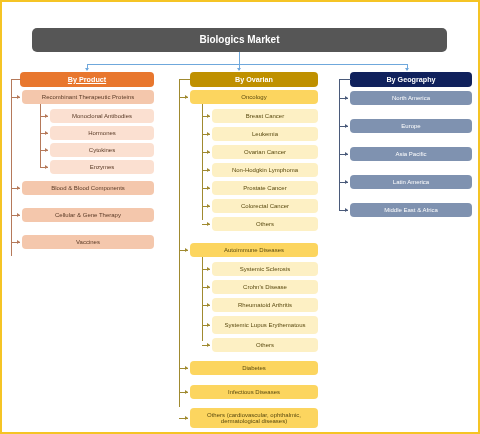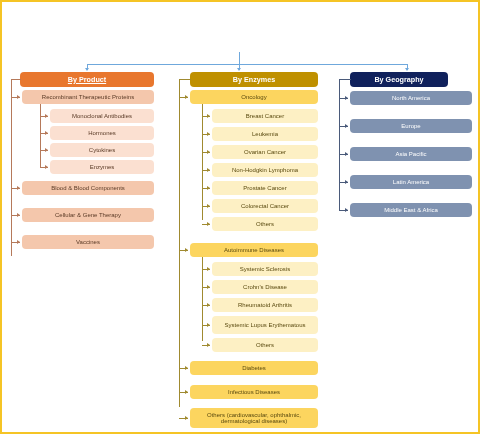--- a/index.html
+++ b/index.html
@@ -90,20 +90,23 @@
   }
 </style>
 </head>
 <body>
 
 <div id="root">
 
 
   <div class="canvas">
 
+    <div class="node root-node" style="left:30px;top:7px;width:415px;height:24px;">
+      <span>Biologics Market</span>
+    </div>
 
     <div class="conn stem" style="left:237px;top:31px;height:12px;"></div>
     <div class="conn h stem" style="left:85px;top:43px;width:320px;height:1px;background:#6fa8dc;"></div>
     <div class="conn stem" style="left:85px;top:43px;height:6px;"></div>
     <div class="conn stem" style="left:237px;top:43px;height:6px;"></div>
     <div class="conn stem" style="left:405px;top:43px;height:6px;"></div>
     <div class="arrow-dn" style="left:82.5px;top:47px;"></div>
     <div class="arrow-dn" style="left:234.5px;top:47px;"></div>
     <div class="arrow-dn" style="left:402.5px;top:47px;"></div>
 
@@ -158,21 +161,21 @@
       <span>Cellular &amp; Gene Therapy</span>
     </div>
 
     <div class="conn h prod" style="left:9px;top:221px;width:9px;"></div>
     <div class="arrow" style="left:15px;top:218.5px;"></div>
     <div class="node l2 product" style="left:20px;top:214px;width:132px;height:14px;">
       <span>Vaccines</span>
     </div>
 
     <div class="node head disease" style="left:188px;top:51px;width:128px;height:15px;">
-      <span>By Enzymes</span>
+      <span>By Ovarian</span>
     </div>
 
     <div class="conn v dis" style="left:177px;top:58px;height:328px;"></div>
     <div class="conn h dis" style="left:177px;top:58px;width:12px;"></div>
 
     <div class="conn h dis" style="left:177px;top:76px;width:9px;"></div>
     <div class="arrow dis" style="left:183px;top:73.5px;"></div>
     <div class="node l2 disease" style="left:188px;top:69px;width:128px;height:14px;">
       <span>Oncology</span>
     </div>
@@ -270,21 +273,21 @@
     <div class="node l2 disease" style="left:188px;top:364px;width:128px;height:14px;">
       <span>Infectious Diseases</span>
     </div>
 
     <div class="conn h dis" style="left:177px;top:397px;width:9px;"></div>
     <div class="arrow dis" style="left:183px;top:394.5px;"></div>
     <div class="node l2 disease" style="left:188px;top:387px;width:128px;height:20px;">
       <span>Others (cardiovascular, ophthalmic, dermatological diseases)</span>
     </div>
 
-    <div class="node head geo" style="left:348px;top:51px;width:98px;height:15px;">
+    <div class="node head geo" style="left:348px;top:51px;width:122px;height:15px;">
       <span>By Geography</span>
     </div>
 
     <div class="conn v geo" style="left:337px;top:58px;height:132px;"></div>
     <div class="conn h geo" style="left:337px;top:58px;width:12px;"></div>
 
     <div class="conn h geo" style="left:337px;top:77px;width:9px;"></div>
     <div class="arrow geo" style="left:343px;top:74.5px;"></div>
     <div class="node l2 geo" style="left:348px;top:70px;width:122px;height:14px;">
       <span>North America</span>

